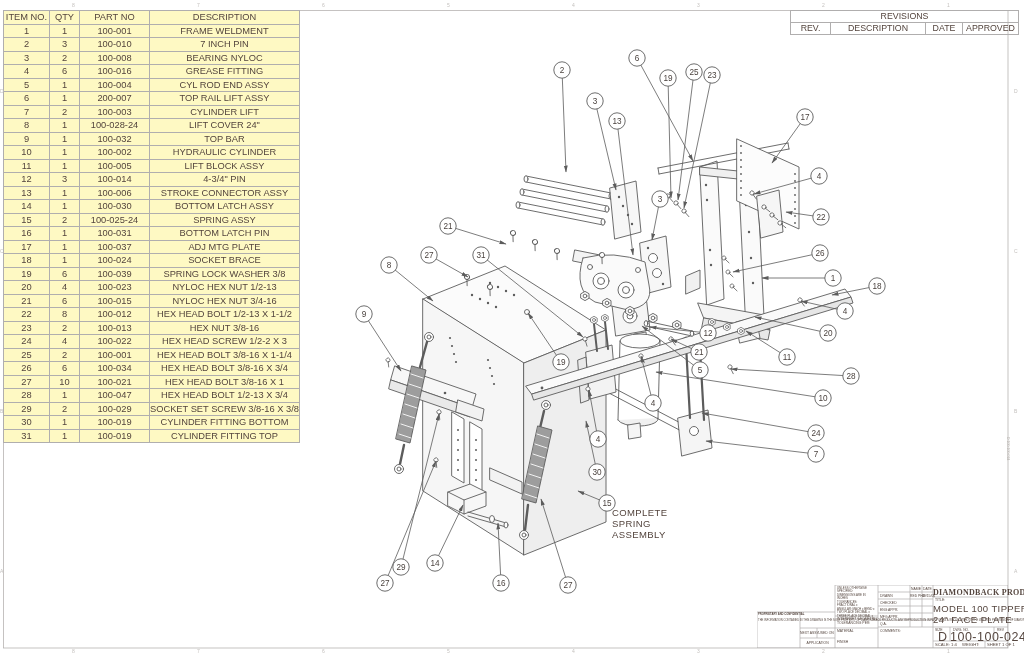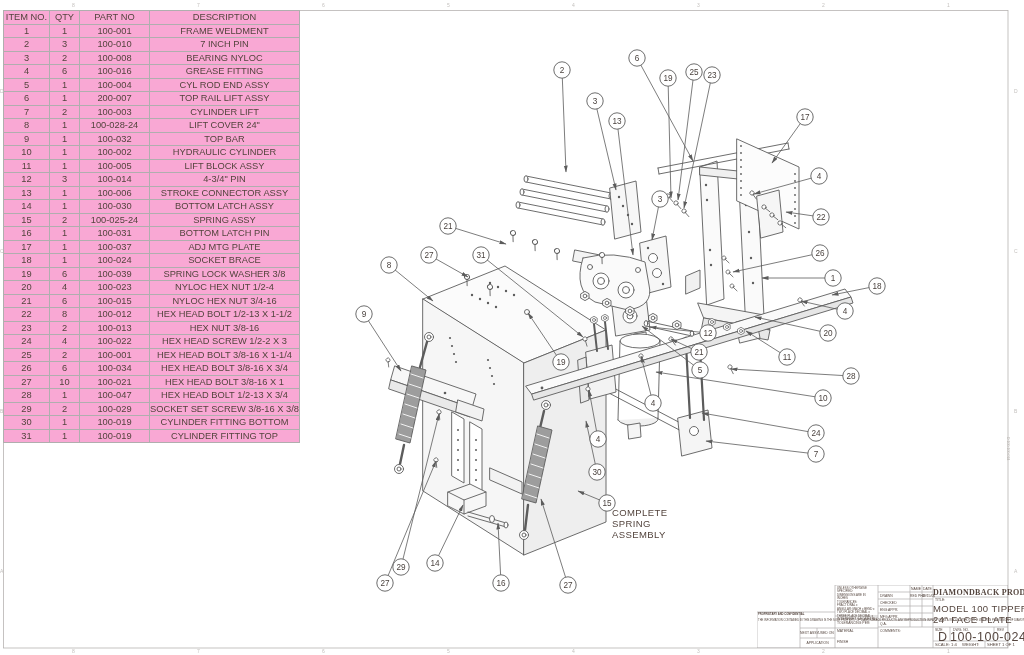--- a/index.html
+++ b/index.html
@@ -2,21 +2,21 @@
 <html><head>
 <meta charset="utf-8">
 <style>
   html,body{margin:0;padding:0;width:1024px;height:655px;background:#fff;overflow:hidden;
     font-family:"Liberation Sans",sans-serif;}
   #sheet{position:absolute;left:0;top:0;width:1024px;height:655px;background:#ffffff;color:#4a423e;}
   svg text{font-family:"Liberation Sans",sans-serif;}
 
   
   #bom{position:absolute;left:3px;top:10px;border-collapse:collapse;table-layout:fixed;
-    font-size:9.3px;color:#53443d;background:#f9a8d4;}
+    font-size:9.3px;color:#53443d;background:#fef9c3;}
   #bom th,#bom td{border:1px solid #b0aeae;padding:0;text-align:center;height:12.5px;
     line-height:12.5px;font-weight:normal;white-space:nowrap;overflow:hidden;}
   #bom col.c1{width:46px}#bom col.c2{width:30px}#bom col.c3{width:70px}#bom col.c4{width:146px}
 
   
   #revisions{position:absolute;left:790px;top:10px;width:228px;border-collapse:collapse;
     table-layout:fixed;font-size:8.8px;color:#53443d;}
   #revisions td{border:1px solid #b0aeae;text-align:center;height:11px;line-height:11px;padding:0;}
   #revisions col.r1{width:40px}#revisions col.r2{width:95px}#revisions col.r3{width:37px}#revisions col.r4{width:56px}
 
@@ -587,21 +587,21 @@
         <tr>
           <td>19</td>
           <td>6</td>
           <td>100-039</td>
           <td>SPRING LOCK WASHER 3/8</td>
         </tr>
         <tr>
           <td>20</td>
           <td>4</td>
           <td>100-023</td>
-          <td>NYLOC HEX NUT 1/2-4</td>
+          <td>NYLOC HEX NUT 1/2-13</td>
         </tr>
         <tr>
           <td>21</td>
           <td>6</td>
           <td>100-015</td>
           <td>NYLOC HEX NUT 3/4-16</td>
         </tr>
         <tr>
           <td>22</td>
           <td>8</td>
@@ -666,20 +666,29 @@
   </table>
 
   <table id="revisions">
     <colgroup>
         <col class="r1">
         <col class="r2">
         <col class="r3">
         <col class="r4">
       </colgroup>
     <tbody>
+        <tr>
+          <td colspan="4">REVISIONS</td>
+        </tr>
+    <tr id="rev-head">
+          <td>REV.</td>
+          <td>DESCRIPTION</td>
+          <td>DATE</td>
+          <td>APPROVED</td>
+        </tr>
   </tbody>
     </table>
 
   <div id="titleblock">
     <svg width="251" height="63" viewBox="0 0 251 63" style="position:absolute;left:0;top:0" stroke="#b0aeae" stroke-width="0.7" fill="none">
       <path d="M78,0 H251 M0,27 H78 M0,63 H251 M0,27 V63 M78,0 V63 M121,0 V63 M176,0 V63 M251,0 V63"></path>
       <path d="M176,12 H251 M176,42 H251 M176,56 H251 M193,42 V56 M237,42 V56 M228,56 V63"></path>
       <path d="M121,7 H176 M121,14 H176 M121,21 H176 M121,28 H176 M121,35 H176 M121,42 H176 M153,0 V42 M165,0 V42"></path>
       <path d="M78,31 H121 M78,43 H121"></path>
       <path d="M43,27 V63 M60,43 V53 M43,43 H78 M43,53 H78"></path>

